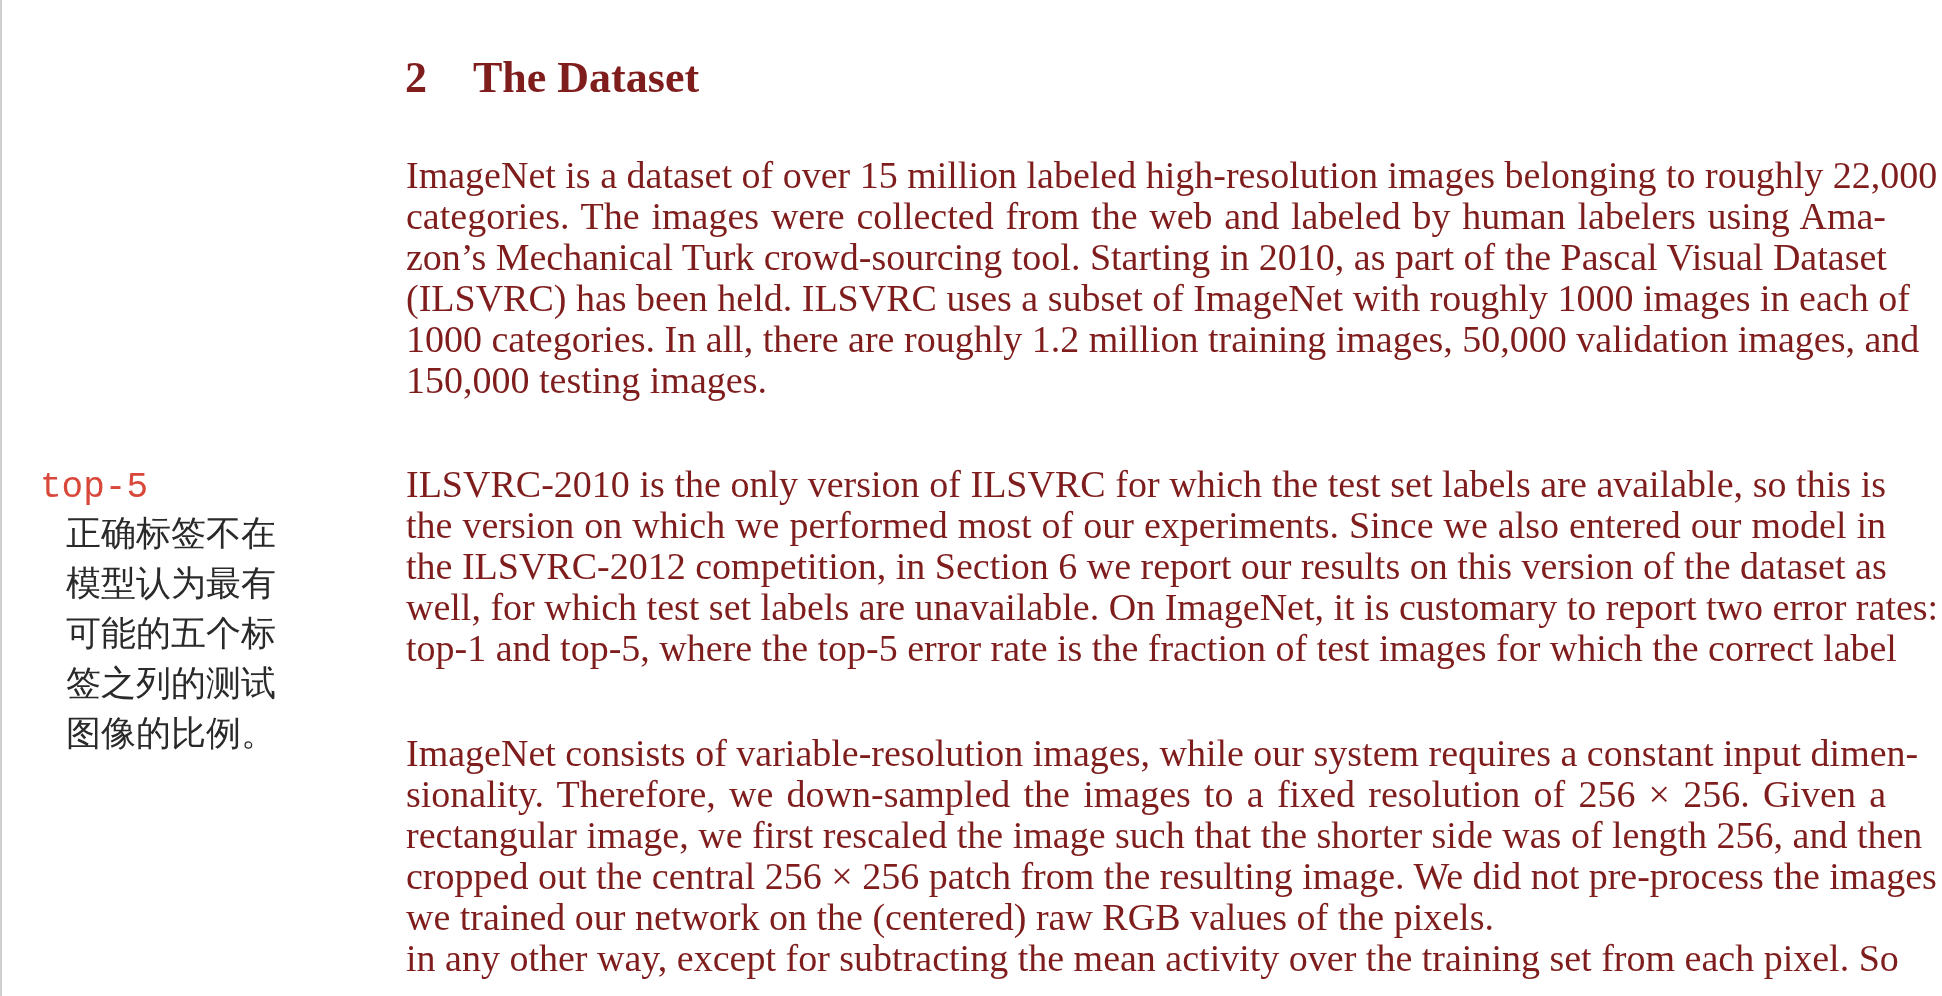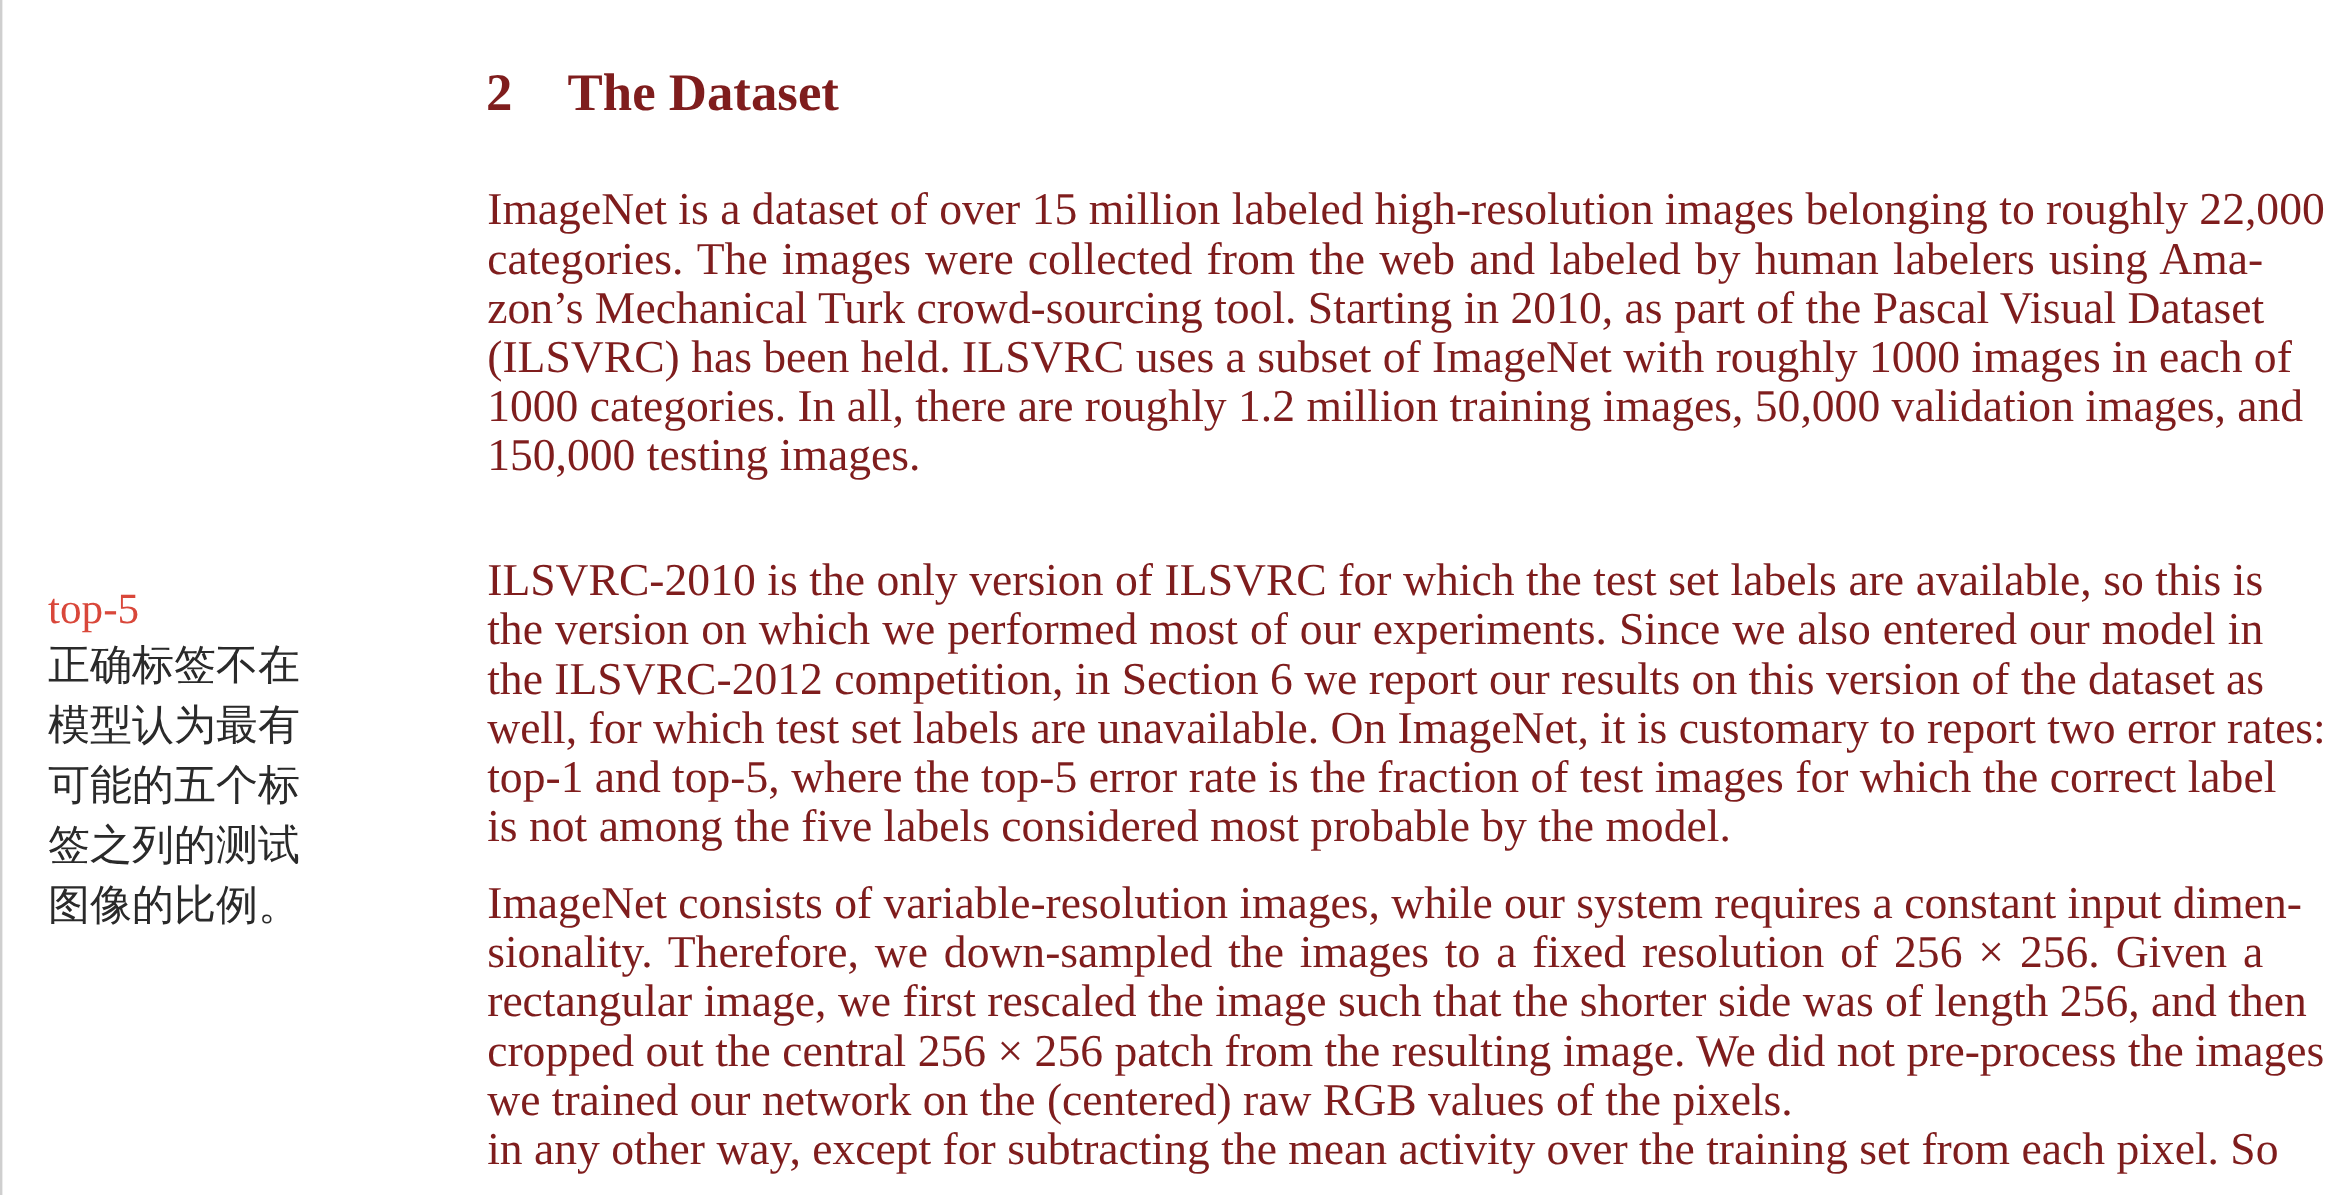--- a/index.html
+++ b/index.html
@@ -3,23 +3,23 @@
 <meta charset="utf-8">
 <style>
   html, body { margin:0; padding:0; background:#ffffff; }
   body { width:1942px; height:996px; position:relative; overflow:hidden; border-left:2px solid #cfcfcf; box-sizing:border-box; }
   .serif { font-family: "Liberation Serif", "DejaVu Serif", serif; color:#7f1d1d; }
   .title { position:absolute; left:403px; top:52px; font-size:44px; font-weight:bold; white-space:nowrap; line-height:52px; }
   .title .num { display:inline-block; width:68px; }
   .para { position:absolute; left:404px; width:1480px; font-size:38px; line-height:41px; text-align:justify; }
   .para .ln { display:block; white-space:nowrap; text-align:justify; text-align-last:justify; height:41px; }
   .para .ln.last { text-align-last:left; }
-  .note { position:absolute; left:38px; top:484px; width:260px; font-family:Liberation Serif, serif; }
+  .note { position:absolute; left:38px; top:465px; width:260px; font-family:Liberation Mono, monospace; }
   .note .term { color:#d9473a; font-size:36px; line-height:46px; }
-  .note .cn { color:#2a2a2a; font-size:35px; line-height:50px; }
+  .note .cn { color:#2a2a2a; font-size:35px; line-height:50px;margin-left:26px; }
   .note .cn .ln { display:block; white-space:nowrap; }
 </style>
 </head>
 <body>
 
 <div class="note">
   <div class="term">top-5</div>
   <div class="cn">
     <span class="ln">正确标签不在</span>
     <span class="ln">模型认为最有</span>
@@ -41,21 +41,20 @@
   <span class="ln">1000 categories. In all, there are roughly 1.2 million training images, 50,000 validation images, and</span>
   <span class="ln last">150,000 testing images.</span>
 </div>
 
 <div class="para serif" style="top:464px;">
   <span class="ln">ILSVRC-2010 is the only version of ILSVRC for which the test set labels are available, so this is</span>
   <span class="ln">the version on which we performed most of our experiments.  Since we also entered our model in</span>
   <span class="ln">the ILSVRC-2012 competition, in Section 6 we report our results on this version of the dataset as</span>
   <span class="ln">well, for which test set labels are unavailable. On ImageNet, it is customary to report two error rates:</span>
   <span class="ln">top-1 and top-5, where the top-5 error rate is the fraction of test images for which the correct label</span>
-  <span class="ln last">is not among the five labels considered most probable by the model.</span>
 </div>
 
 <div class="para serif" style="top:733px;">
   <span class="ln">ImageNet consists of variable-resolution images, while our system requires a constant input dimen-</span>
   <span class="ln">sionality.  Therefore, we down-sampled the images to a fixed resolution of 256 × 256.  Given a</span>
   <span class="ln">rectangular image, we first rescaled the image such that the shorter side was of length 256, and then</span>
   <span class="ln">cropped out the central 256 × 256 patch from the resulting image. We did not pre-process the images</span>
   <span class="ln last">we trained our network on the (centered) raw RGB values of the pixels.</span>
   <span class="ln">in any other way, except for subtracting the mean activity over the training set from each pixel.  So</span>
 </div>

